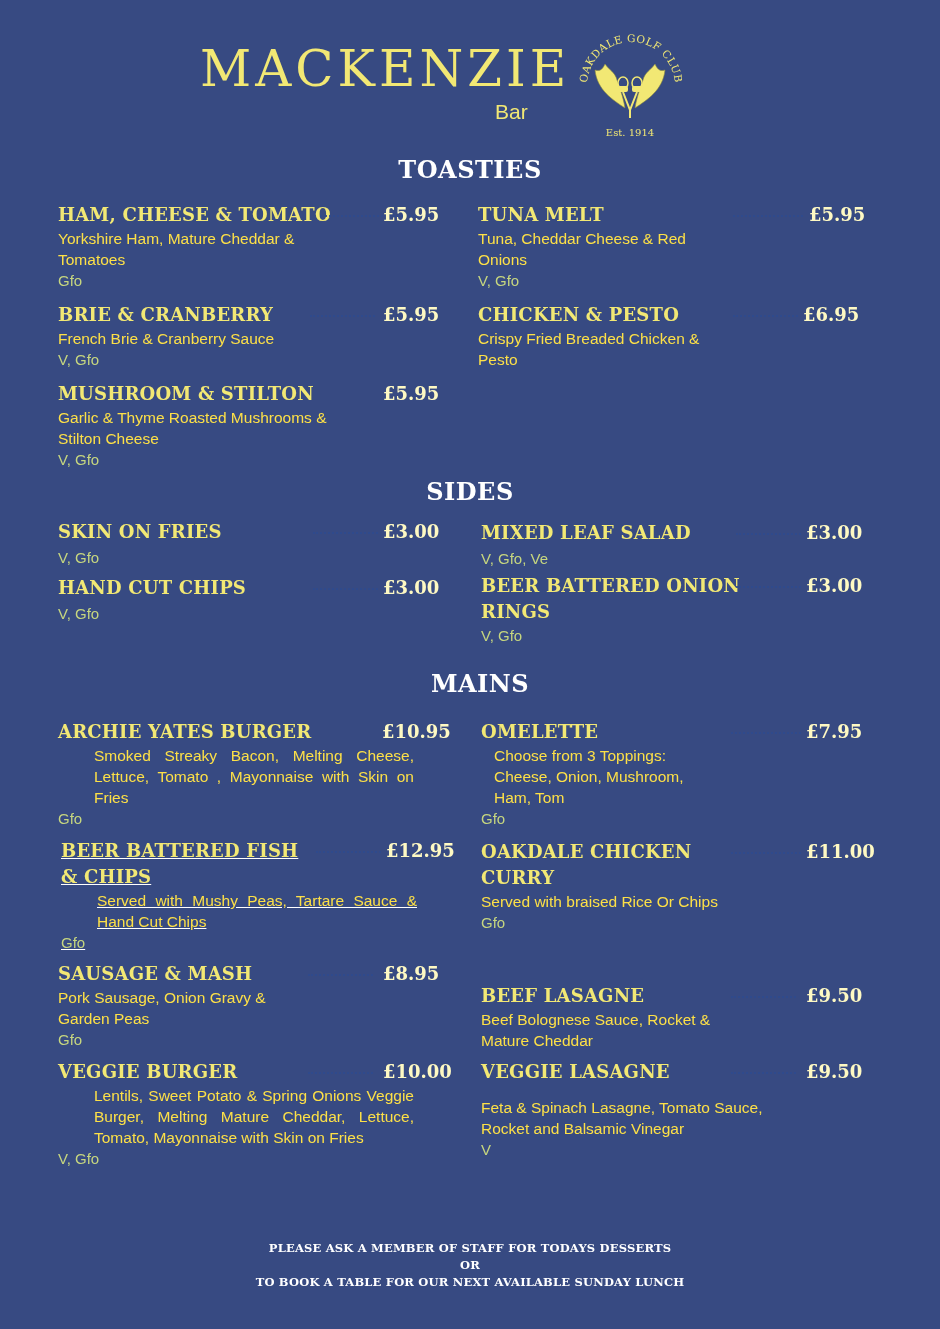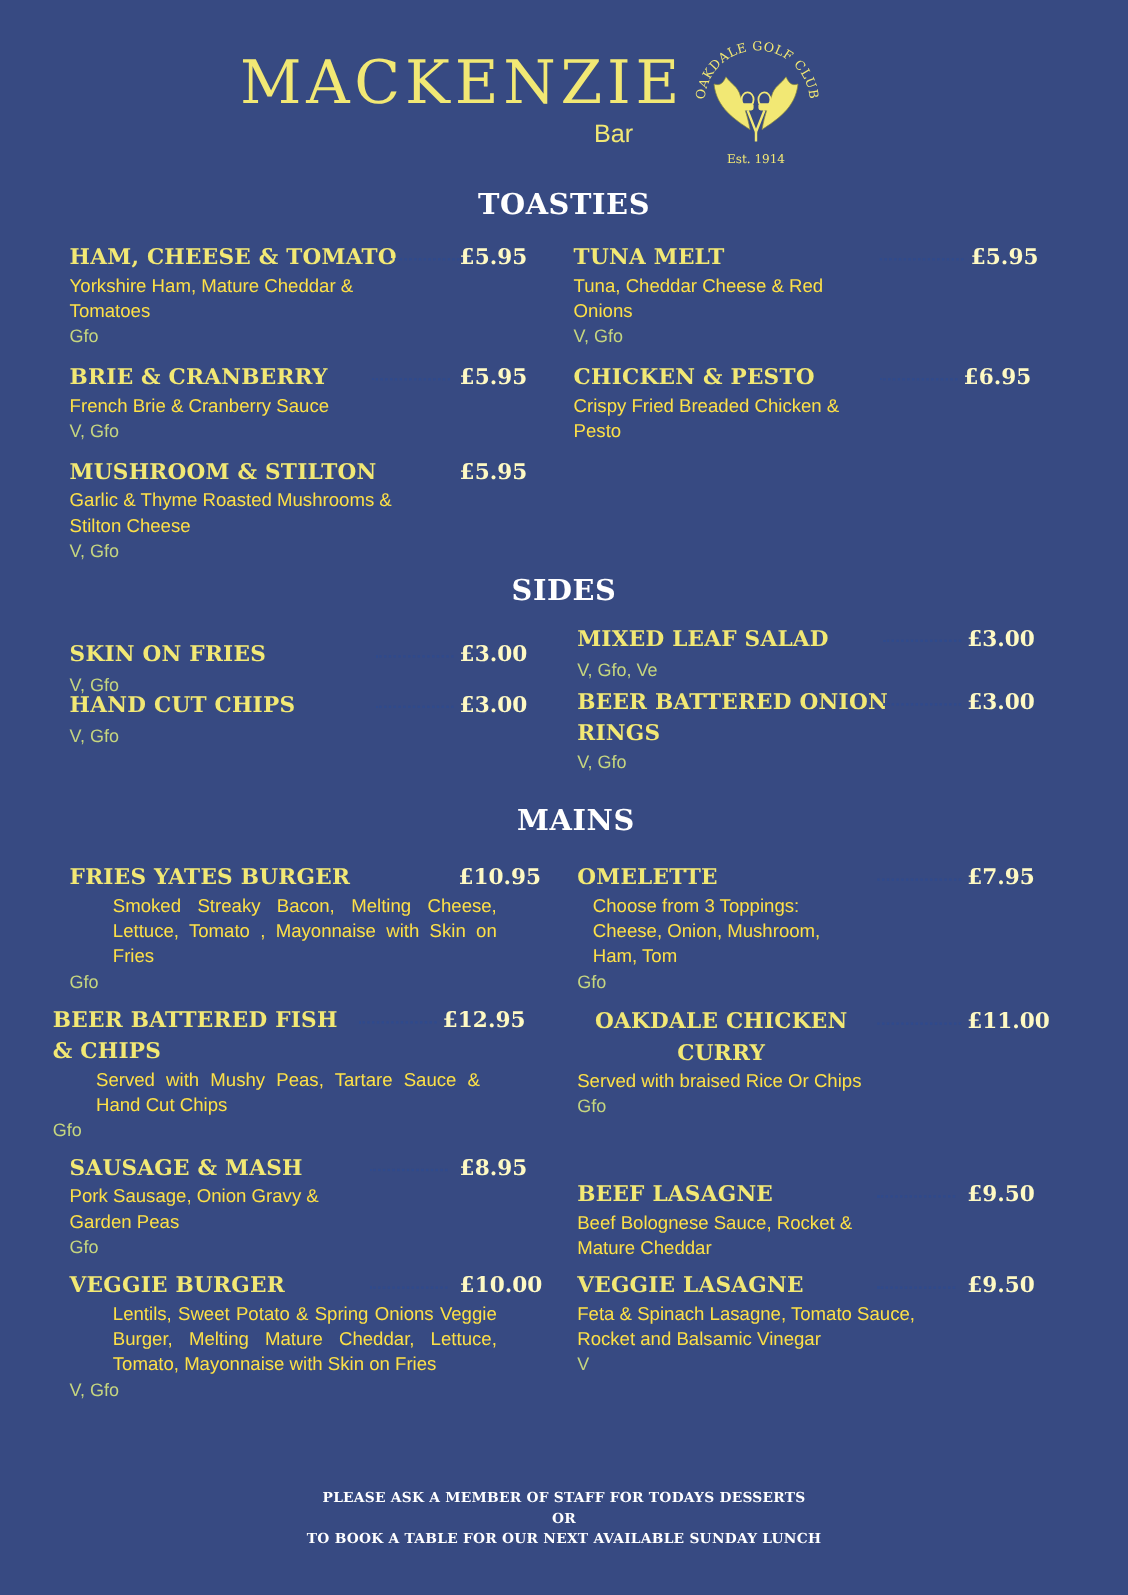--- a/index.html
+++ b/index.html
@@ -132,21 +132,21 @@
 
 <div class="item" style="left:58px; top:381px; width:380px;">
   <div class="item-name">MUSHROOM &amp; STILTON</div>
   <div class="item-price" style="left:325px;">£5.95</div>
   <div class="item-desc" style="width:285px;">Garlic &amp; Thyme Roasted Mushrooms &amp; Stilton Cheese</div>
   <div class="item-tags">V, Gfo</div>
 </div>
 
 <div class="section-title" style="top:477px;">SIDES</div>
 
-<div class="item" style="left:58px; top:533px; width:380px;">
+<div class="item" style="left:58px; top:519px; width:380px;">
   <div class="item-name">SKIN ON FRIES</div>
   <div class="leader" style="left:255px; width:65px;"></div>
   <div class="item-price" style="left:325px;">£3.00</div>
   <div class="item-tags" style="margin-top:2px;">V, Gfo</div>
 </div>
 
 <div class="item" style="left:481px; top:520px; width:385px;">
   <div class="item-name">MIXED LEAF SALAD</div>
   <div class="leader" style="left:255px; width:65px;"></div>
   <div class="item-price" style="left:325px;">£3.00</div>
@@ -163,44 +163,44 @@
 <div class="item" style="left:481px; top:573px; width:385px;">
   <div class="item-name" style="width:260px;">BEER BATTERED ONION RINGS</div>
   <div class="leader" style="left:255px; width:65px;"></div>
   <div class="item-price" style="left:325px;">£3.00</div>
   <div class="item-tags">V, Gfo</div>
 </div>
 
 <div class="section-title" style="top:669px;padding-left:20px;">MAINS</div>
 
 <div class="item" style="left:58px; top:719px; width:385px;">
-  <div class="item-name">FRIES YATES BURGER</div>
+  <div class="item-name">ARCHIE YATES BURGER</div>
   <div class="item-price" style="left:324px;">£10.95</div>
   <div class="item-desc justify" style="width:320px;">Smoked Streaky Bacon, Melting Cheese, Lettuce, Tomato , Mayonnaise with Skin on Fries</div>
   <div class="item-tags">Gfo</div>
 </div>
 
 <div class="item" style="left:481px; top:719px; width:385px;">
   <div class="item-name">OMELETTE</div>
   <div class="leader" style="left:250px; width:70px;"></div>
   <div class="item-price" style="left:325px;">£7.95</div>
   <div class="item-desc" style="width:205px;margin-left:13px;">Choose from 3 Toppings: Cheese, Onion, Mushroom, Ham, Tom</div>
   <div class="item-tags">Gfo</div>
 </div>
 
-<div class="item" style="left:44px; top:838px; width:385px;">
+<div class="item" style="left:61px; top:838px; width:385px;text-decoration:underline;">
   <div class="item-name" style="width:250px;">BEER BATTERED FISH &amp; CHIPS</div>
   <div class="leader" style="left:255px; width:65px;"></div>
   <div class="item-price" style="left:325px;">£12.95</div>
   <div class="item-desc justify" style="width:320px;">Served with Mushy Peas, Tartare Sauce &amp; Hand Cut Chips</div>
   <div class="item-tags">Gfo</div>
 </div>
 
 <div class="item" style="left:481px; top:839px; width:385px;">
-  <div class="item-name" style="width:240px;text-align:center;">OAKDALE CHICKEN CURRY</div>
+  <div class="item-name" style="width:240px;">OAKDALE CHICKEN CURRY</div>
   <div class="leader" style="left:250px; width:70px;"></div>
   <div class="item-price" style="left:325px;">£11.00</div>
   <div class="item-desc" style="width:300px;">Served with braised Rice Or Chips</div>
   <div class="item-tags">Gfo</div>
 </div>
 
 <div class="item" style="left:58px; top:961px; width:385px;">
   <div class="item-name">SAUSAGE &amp; MASH</div>
   <div class="leader" style="left:250px; width:65px;"></div>
   <div class="item-price" style="left:325px;">£8.95</div>
@@ -220,21 +220,21 @@
   <div class="leader" style="left:250px; width:65px;"></div>
   <div class="item-price" style="left:325px;">£10.00</div>
   <div class="item-desc justify" style="width:320px;">Lentils, Sweet Potato &amp; Spring Onions Veggie Burger, Melting Mature Cheddar, Lettuce, Tomato, Mayonnaise with Skin on Fries</div>
   <div class="item-tags">V, Gfo</div>
 </div>
 
 <div class="item" style="left:481px; top:1059px; width:385px;">
   <div class="item-name">VEGGIE LASAGNE</div>
   <div class="leader" style="left:250px; width:65px;"></div>
   <div class="item-price" style="left:325px;">£9.50</div>
-  <div class="item-desc" style="width:300px;">Feta &amp; Spinach Lasagne, Tomato Sauce, Rocket and Balsamic Vinegar</div>
+  <div class="item-desc" style="width:300px;margin-top:12px;">Feta &amp; Spinach Lasagne, Tomato Sauce, Rocket and Balsamic Vinegar</div>
   <div class="item-tags">V</div>
 </div>
 
 <div class="footer">
   <div>PLEASE ASK A MEMBER OF STAFF FOR TODAYS DESSERTS</div>
   <div>OR</div>
   <div>TO BOOK A TABLE FOR OUR NEXT AVAILABLE SUNDAY LUNCH</div>
 </div>
 
 </body></html>

